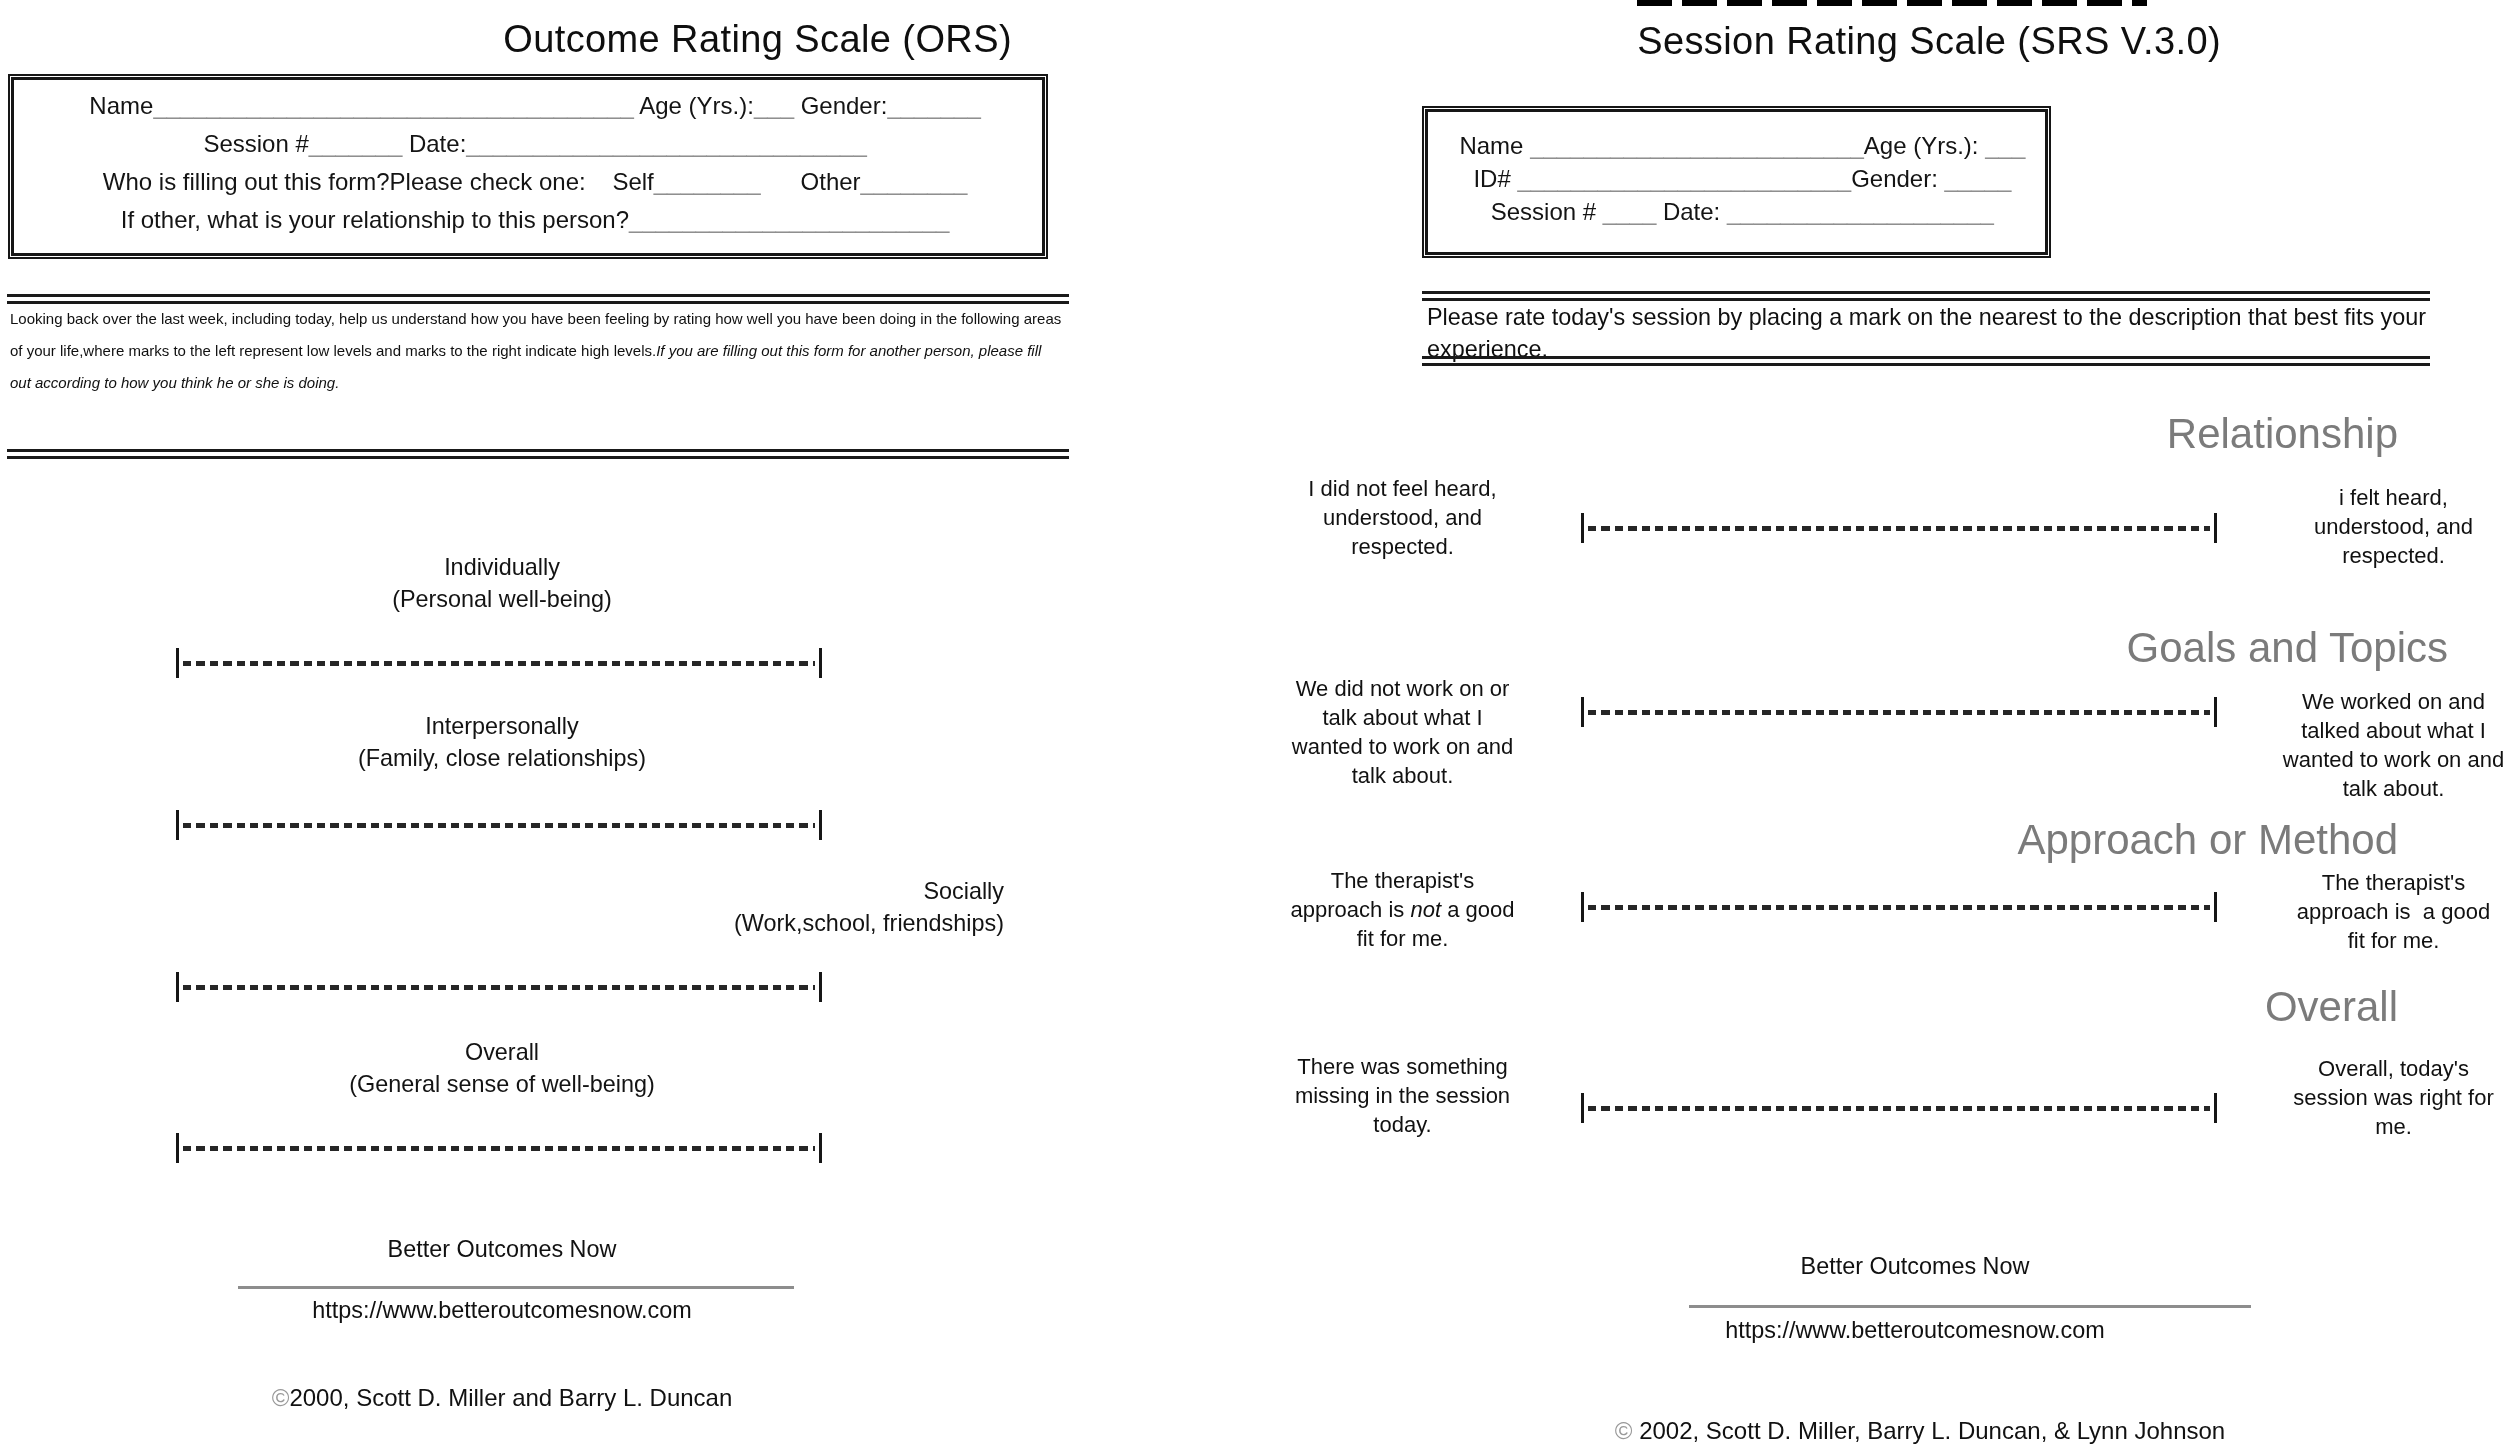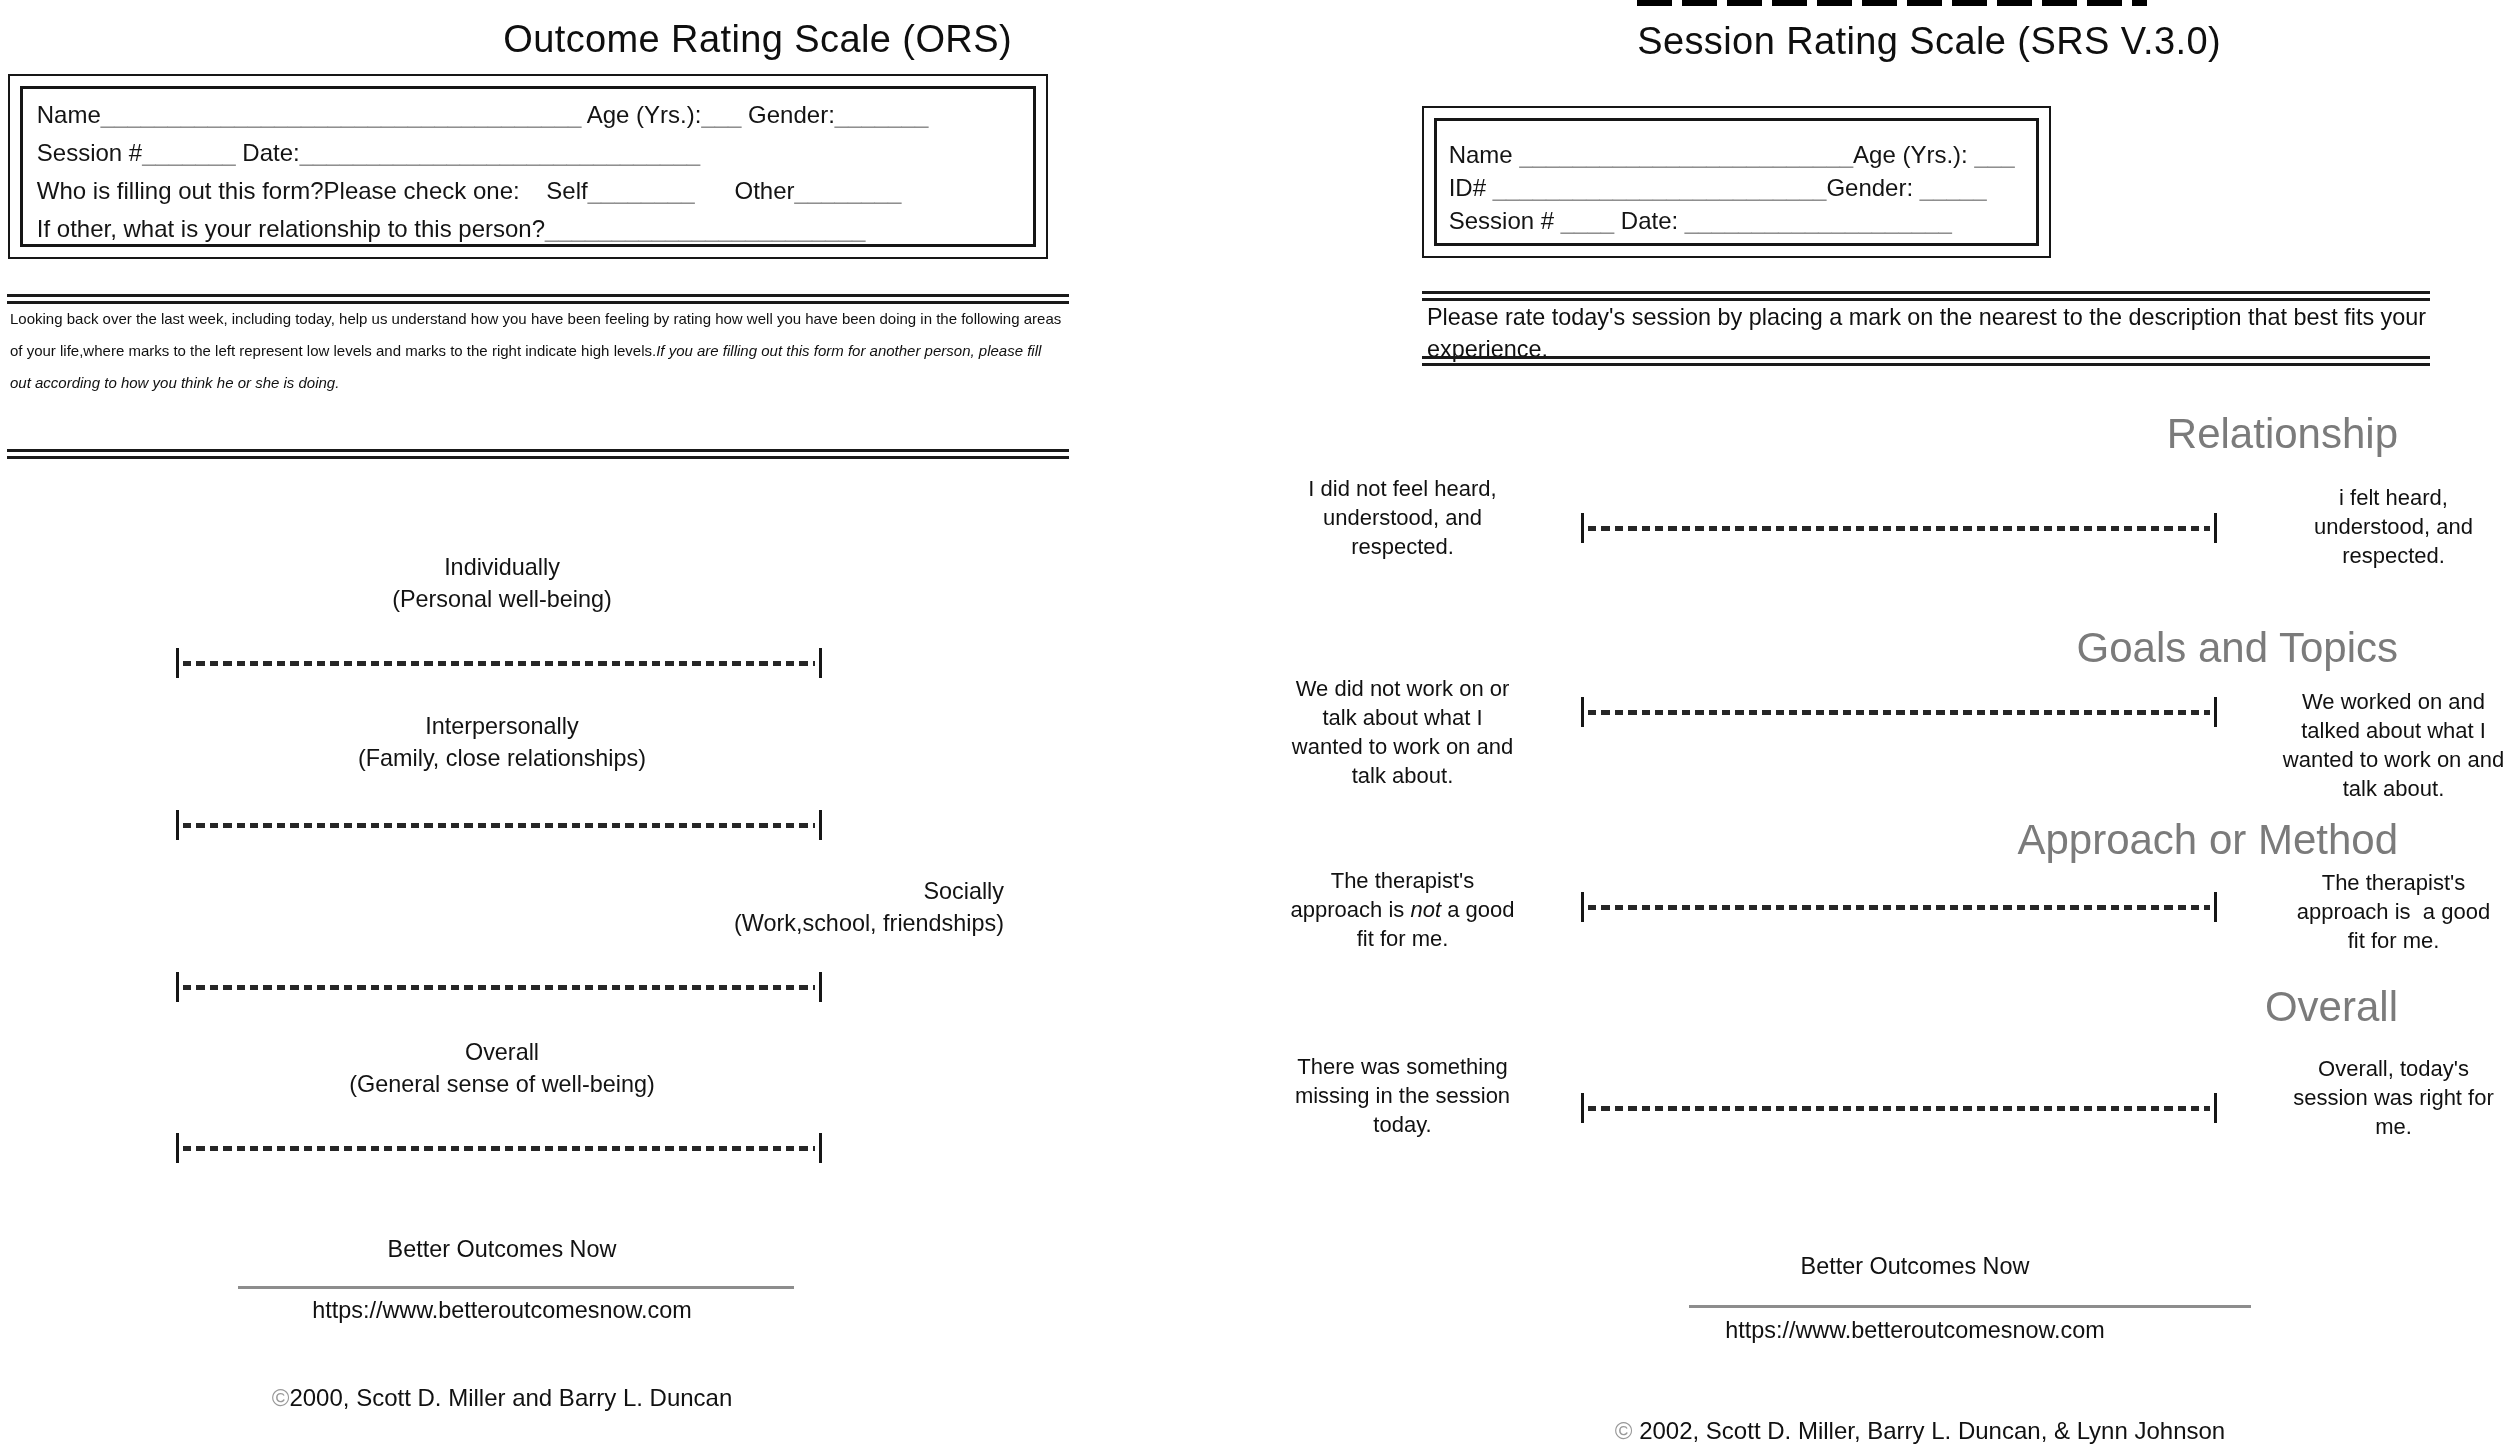--- a/index.html
+++ b/index.html
@@ -2,21 +2,21 @@
 <html style="font-size:13.4px"><head>
 <meta charset="utf-8">
 <style>
   html,body{margin:0;padding:0;background:#ffffff;}
   #page{position:relative;width:2512px;height:1451px;background:#ffffff;overflow:hidden;
         font-family:"Liberation Sans", sans-serif;color:#141414;}
 
   .ftitle{position:absolute;font-size:38px;letter-spacing:0.4px;text-align:right;width:1012px;color:#0f0f0f;}
 
   
-  .dbox{position:absolute;border:2.5px solid #161616;padding:10px;box-sizing:border-box;background:#fff;}
+  .dbox{position:absolute;border:2.5px solid #161616;padding:1px;box-sizing:border-box;background:#fff;text-align:center;}
   .dbox-inner{border:3.3px solid #161616;width:100%;height:100%;box-sizing:border-box;}
   .bl{white-space:pre;font-size:24px;line-height:38px;color:#141414;display:block;}
   .bl2{white-space:pre;font-size:24px;line-height:33px;color:#141414;display:block;}
   .u{color:#8f8f8f;}
 
   
   .drule{position:absolute;height:4.2px;border-top:3.3px solid #1a1a1a;border-bottom:3.3px solid #1a1a1a;}
 
   .instr{position:absolute;font-size:15px;line-height:32px;color:#101010;}
   .instr em{font-style:italic;}
@@ -136,21 +136,21 @@
     <span class="tick tl"></span>
       <span class="dash"></span>
       <span class="tick tr"></span>
   </div>
   <div class="anchor" style="left:2263px;top:483px;width:261px;">
     <span class="al">i felt heard,</span>
     <span class="al">understood, and</span>
     <span class="al">respected.</span>
   </div>
 
-  <div class="gsection" style="left:1394px;top:624px;">Goals and Topics</div>
+  <div class="gsection" style="left:1444px;top:624px;">Goals and Topics</div>
   <div class="anchor" style="left:1277px;top:674px;width:251px;">
     <span class="al">We did not work on or</span>
     <span class="al">talk about what I</span>
     <span class="al">wanted to work on and</span>
     <span class="al">talk about.</span>
   </div>
   <div class="sline" style="left:1581px;top:697px;width:636px;">
     <span class="tick tl"></span>
       <span class="dash"></span>
       <span class="tick tr"></span>

